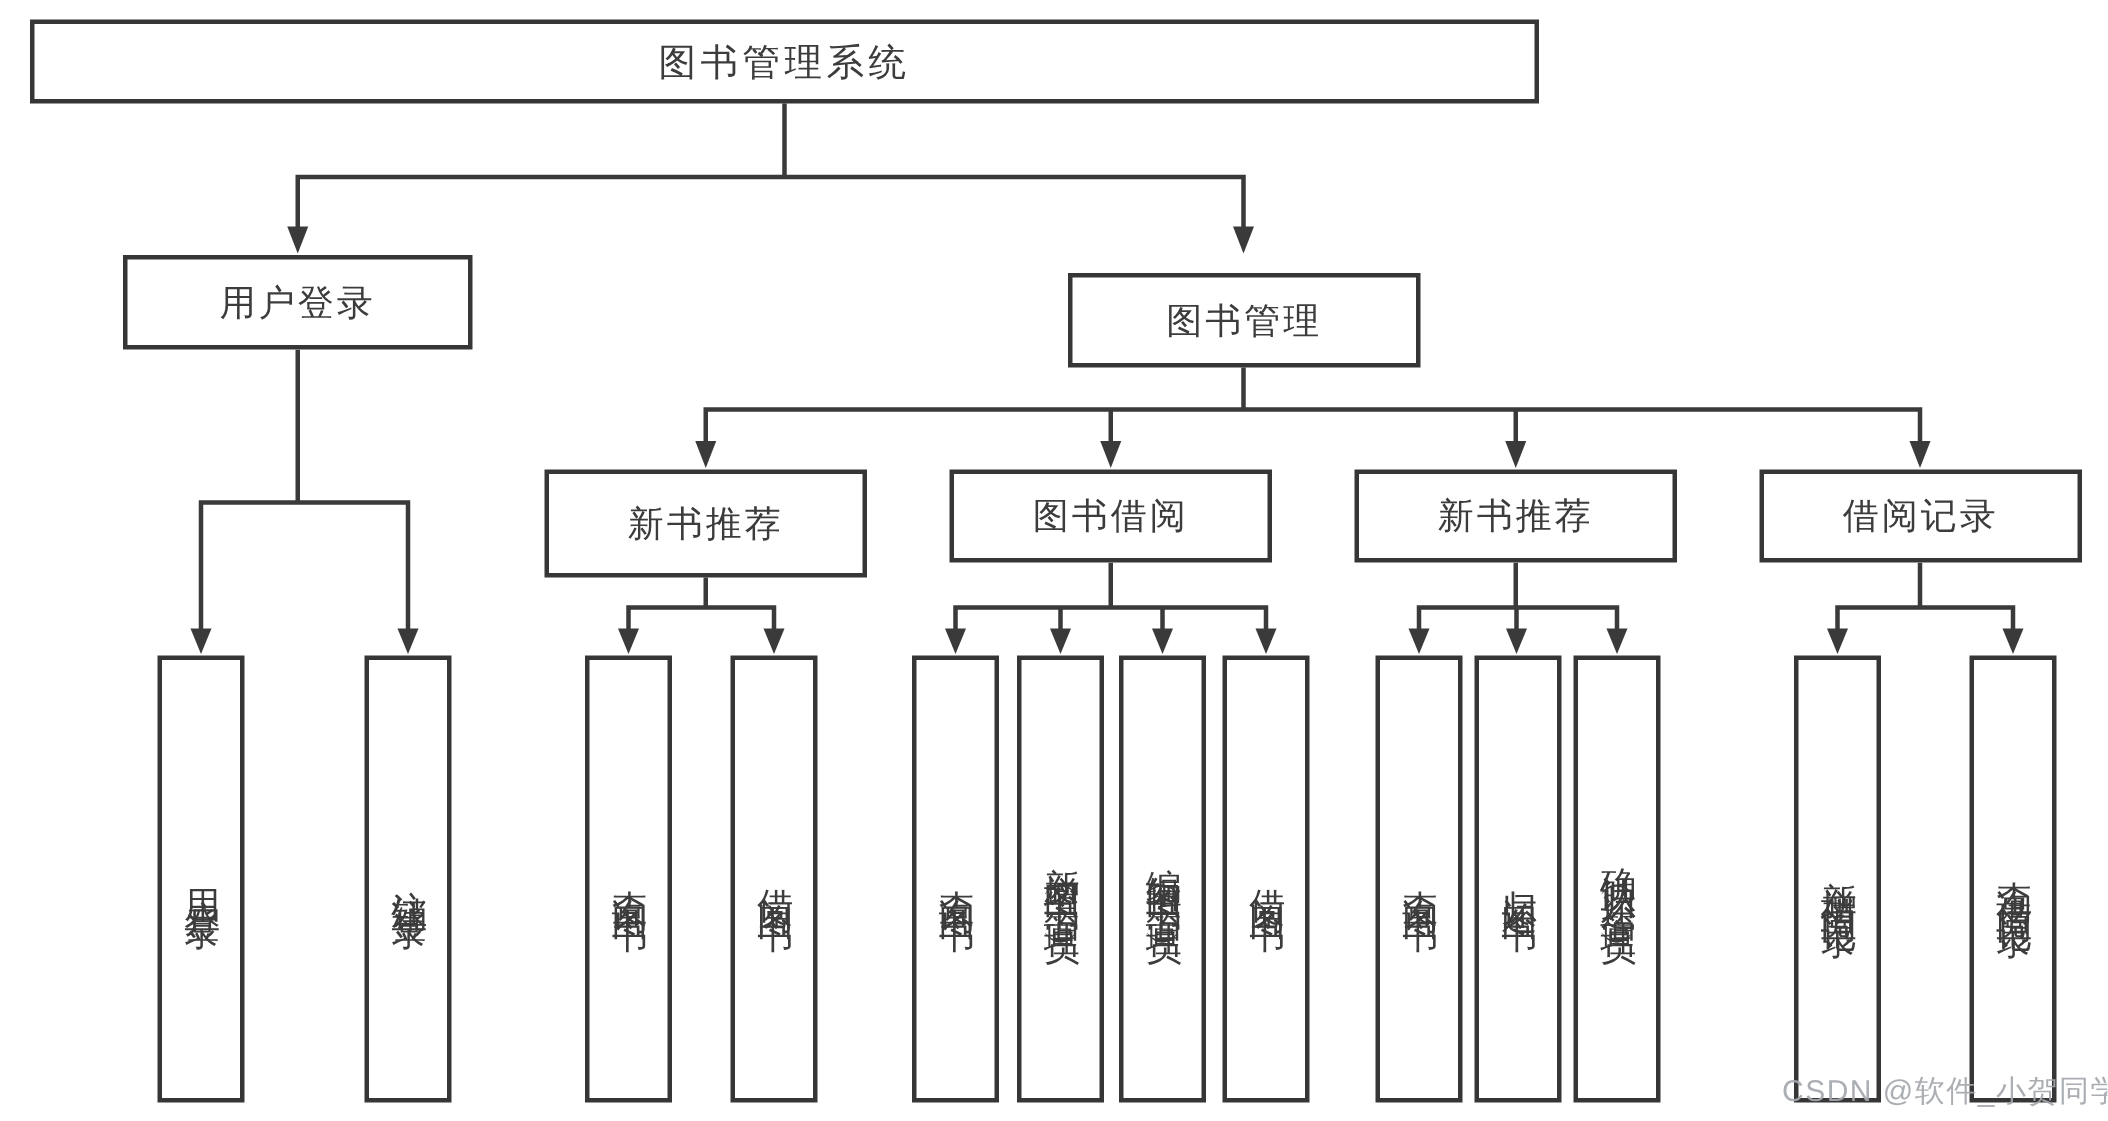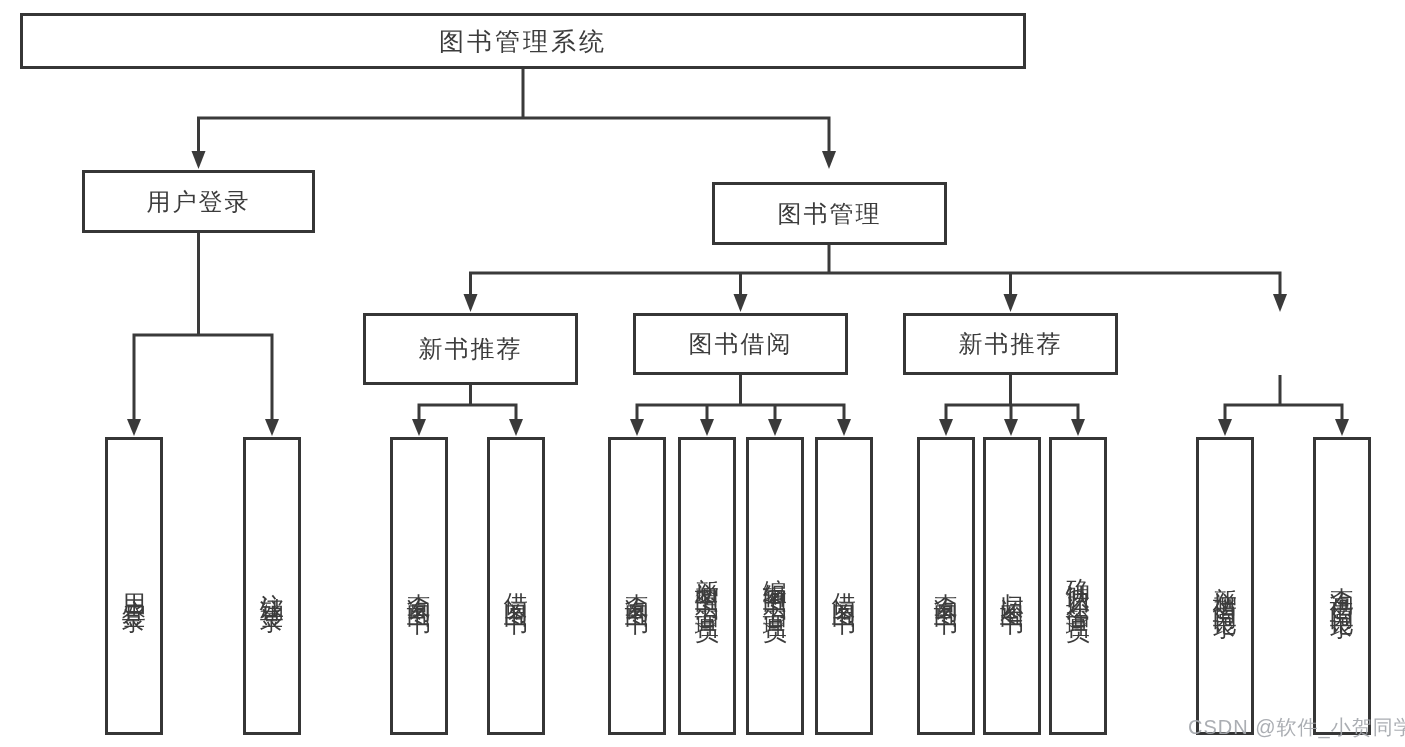--- a/index.html
+++ b/index.html
@@ -111,20 +111,23 @@
 
   <div class="box" style="left:363px; top:313px; width:215px; height:72px;">
     <span class="hlabel">新书推荐</span>
   </div>
   <div class="box" style="left:633px; top:313px; width:215px; height:62px;">
     <span class="hlabel">图书借阅</span>
   </div>
   <div class="box" style="left:903px; top:313px; width:215px; height:62px;">
     <span class="hlabel">新书推荐</span>
   </div>
+  <div class="box" style="left:1173px; top:313px; width:215px; height:62px;">
+    <span class="hlabel">借阅记录</span>
+  </div>
 
   <div class="box" style="left:105px; top:437px; width:58px; height:298px;">
     <span class="vlabel">用户登录</span>
   </div>
   <div class="box" style="left:243px; top:437px; width:58px; height:298px;">
     <span class="vlabel">注销登录</span>
   </div>
 
   <div class="box" style="left:390px; top:437px; width:58px; height:298px;">
     <span class="vlabel">查询图书</span>

